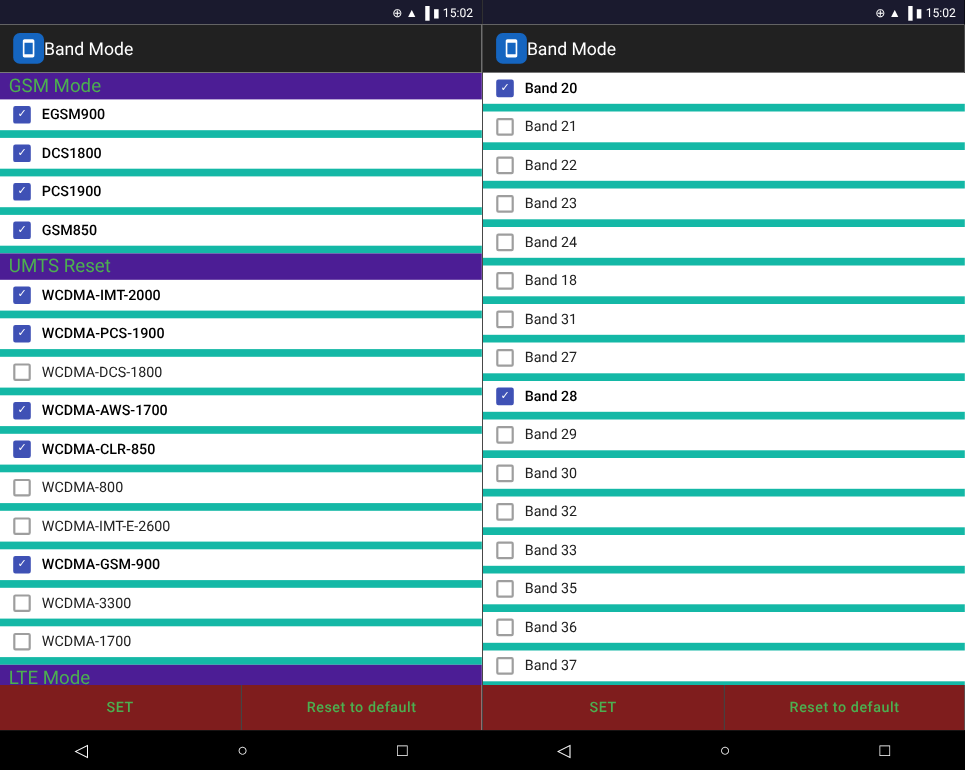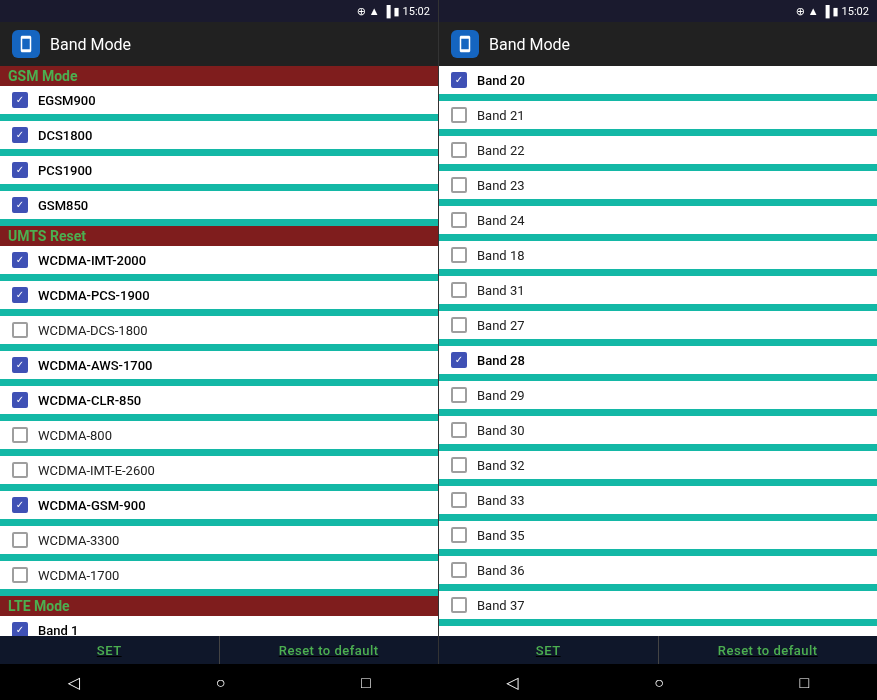--- a/index.html
+++ b/index.html
@@ -38,21 +38,20 @@
       align-items: center;
       gap: 3px;
     }
     .title-bar {
       background: #212121;
       color: #fff;
       height: 44px;
       display: flex;
       align-items: center;
       padding: 0 12px;
-      gap: 10px;
     }
     .app-icon {
       width: 28px;
       height: 28px;
       background: #1565C0;
       border-radius: 6px;
       display: flex;
       align-items: center;
       justify-content: center;
       color: #fff;
@@ -65,25 +64,25 @@
     }
     .content-area {
       flex: 1;
       overflow-y: auto;
       background: #fff;
     }
     .content-area::-webkit-scrollbar { width: 4px; }
     .content-area::-webkit-scrollbar-track { background: #f1f1f1; }
     .content-area::-webkit-scrollbar-thumb { background: #bbb; }
     .section-header {
-      background: #7f1d1d;
+      background: #4c1d95;
       color: #4CAF50;
-      font-size: 14px;
+      font-size: 17px;
       padding: 2px 8px;
-      font-weight: bold;
+      font-weight: normal;
     }
     .list-item {
       display: flex;
       align-items: center;
       padding: 6px 12px;
       min-height: 32px;
       border-bottom: 7px solid #14b8a6;
       cursor: pointer;
     }
     .list-item .checkbox {
@@ -109,25 +108,24 @@
     }
     .list-item .item-label {
       font-size: 13px;
       color: #212121;
     }
     .list-item.checked .item-label {
       font-weight: 500;
       color: #000;
     }
     .bottom-bar {
-      background: #0f172a;
-      height: 28px;
-      display: flex;
-      align-items: center;
-      text-decoration: underline;
+      background: #7f1d1d;
+      height: 42px;
+      display: flex;
+      align-items: center;
     }
     .bottom-btn {
       flex: 1;
       height: 100%;
       display: flex;
       align-items: center;
       justify-content: center;
       color: #4CAF50;
       font-size: 13px;
       font-weight: 500;

